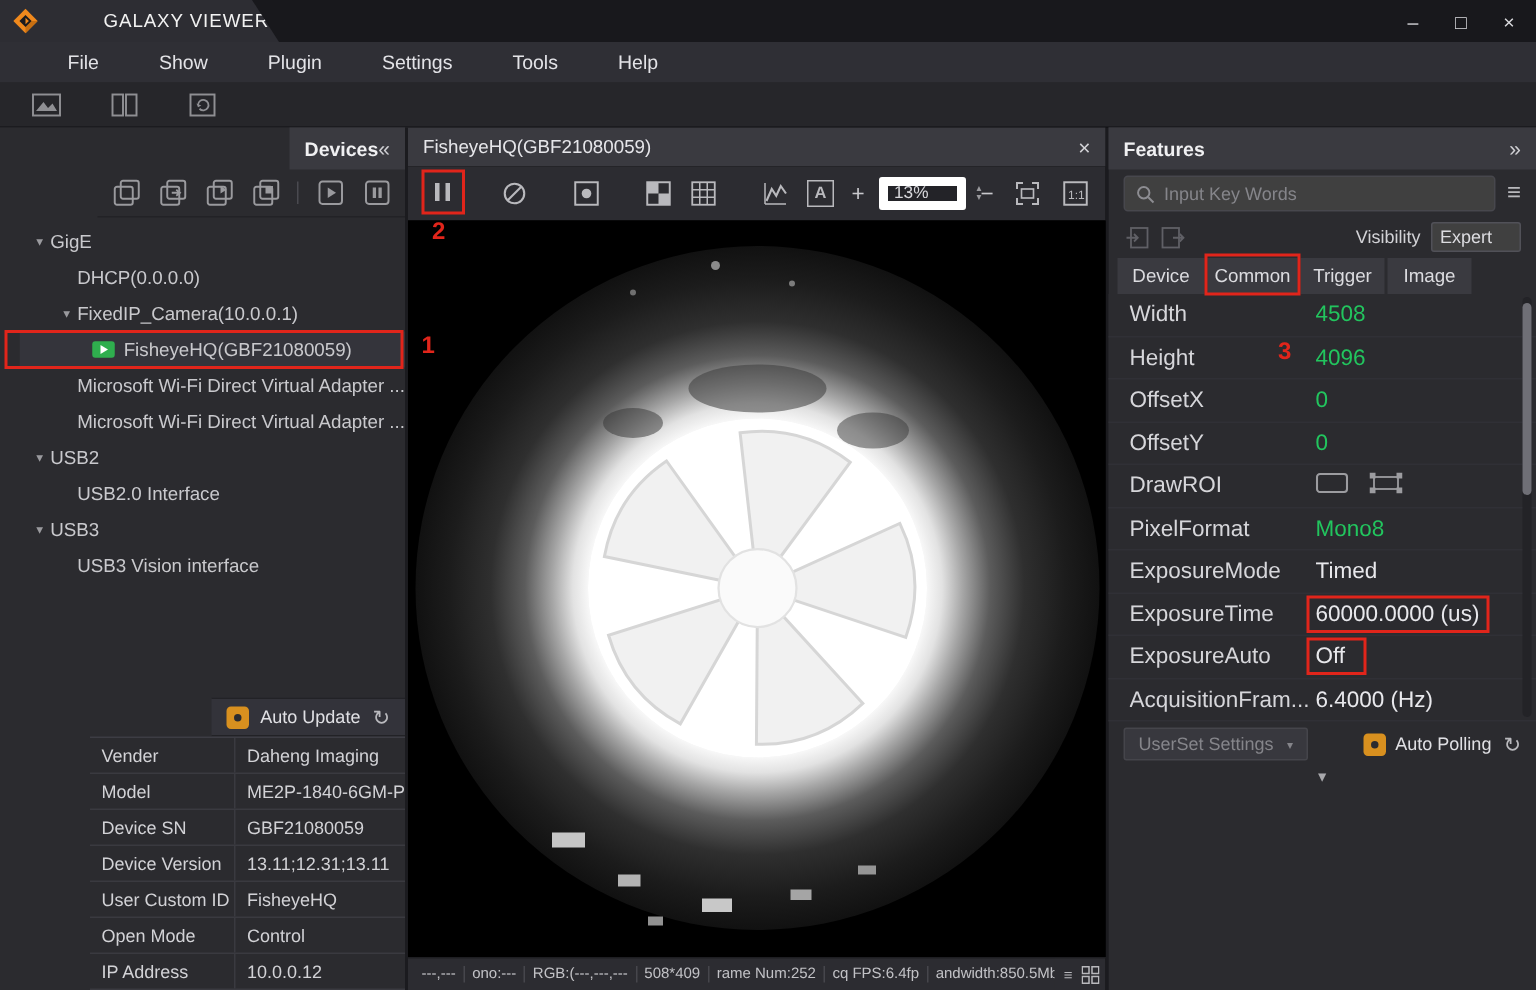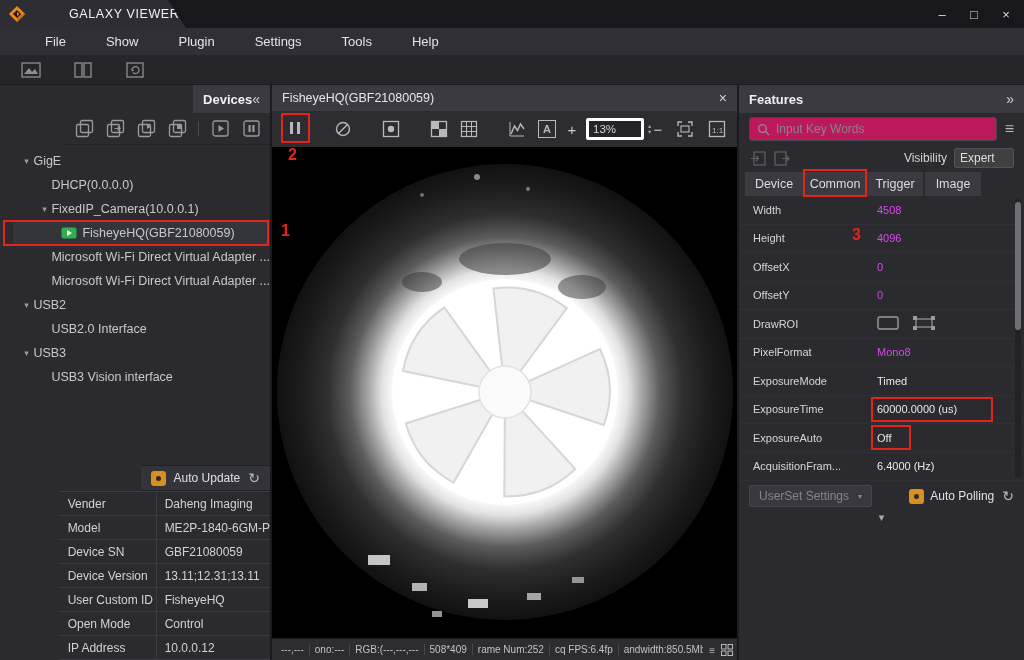--- a/index.html
+++ b/index.html
@@ -71,61 +71,61 @@
   .viewer-close { margin-left:auto; color:#d2d2d6; font-size:14px; }
   .viewer-toolbar { height:36px; background:#2c2c31; display:flex; align-items:center; padding:0 10px; gap:4px;
                     color:#b9b9bd; flex:0 0 auto; overflow:hidden; }
   .vt-icon { width:26px; height:26px; display:flex; align-items:center; justify-content:center; color:#b9b9bd; flex:0 0 auto; }
   .vt-gap { width:14px; flex:0 0 auto; }
   .pause-bars i { display:inline-block; width:3px; height:12px; background:currentColor; margin:0 2px; }
   .boxed-a { width:18px; height:18px; border:1.3px solid currentColor; display:flex; align-items:center;
              justify-content:center; font-size:11px; font-weight:bold; }
   .zoom-group { margin-left:auto; display:flex; align-items:center; gap:6px; flex:0 0 auto; }
   .zoom-btn { width:16px; text-align:center; color:#c9c9cd; font-size:15px; }
-  .zoom-spin { width:58px; height:22px; background:#232328; border:3px solid #ffffff; border-radius:2px;
+  .zoom-spin { width:58px; height:22px; background:#232328; border:6px solid #ffffff; border-radius:2px;
                display:flex; align-items:center; padding:0 4px; font-size:11.5px; color:#d8d8dc;gap:32px; }
   .spin-arrows { margin-left:auto; display:flex; flex-direction:column; font-size:6.5px; line-height:6.5px; color:#9a9a9e; }
 
   .image-area { flex:1 1 auto; position:relative; background:#000; overflow:hidden; }
   .image-area svg { position:absolute; left:0; top:0; }
 
   .status-bar { height:22px; background:#2c2c31; border-top:1px solid #1e1e22; display:flex; align-items:center;
                 font-size:10px; color:#c2c2c6; padding:0 4px; position:relative; overflow:hidden; flex:0 0 auto; }
   .status-seg { padding:0 5px; white-space:nowrap; }
   .status-seg + .status-seg { border-left:1px solid #46464c; }
   .status-icons { position:absolute; right:4px; top:0; height:22px; display:flex; align-items:center; gap:6px;
                   background:#2c2c31; padding-left:6px; color:#b9b9bd; }
 
   
   .feat-search-row { height:32px; display:flex; align-items:center; padding:0 10px; gap:8px; flex:0 0 auto; }
-  .search-box { flex:1; height:24px; background:#be185d; border:1px solid #47474d; border-radius:3px;
+  .search-box { flex:1; height:24px; background:#404040; border:1px solid #47474d; border-radius:3px;
                 display:flex; align-items:center; padding:0 7px; gap:6px; }
   .search-box input { flex:1; background:transparent; border:none; outline:none; color:#d8d8dc; font-size:12px;
                       font-family:"Liberation Sans", sans-serif; }
   .search-box input::placeholder { color:#85858a; }
   .hamburger { color:#b9b9bd; font-size:16px; }
 
   .feat-vis-row { height:26px; display:flex; align-items:center; padding:0 10px; gap:7px; flex:0 0 auto; }
   .gray-icon { width:17px; height:17px; display:flex; align-items:center; justify-content:center; color:#606066; }
   .vis-label { margin-left:auto; font-size:12px; color:#d2d2d6; }
   .vis-select { width:60px; height:20px; background:#404040; border:1px solid #515158; border-radius:2px;
                 display:flex; align-items:center; padding:0 5px; font-size:12px; color:#dcdce0;gap:41px; }
   .vis-select .dd { margin-left:auto; font-size:8px; color:#a9a9ad; }
 
   .feat-tabs { height:25px; display:flex; padding:0 6px; gap:2px; flex:0 0 auto; align-items:flex-end; }
   .feat-tab { height:24px; background:#3a3a40; color:#dcdce0; font-size:12.5px; display:flex;
               align-items:center; justify-content:center; }
   .feat-tab.t0 { width:58px; } .feat-tab.t1 { width:60px; } .feat-tab.t2 { width:56px; } .feat-tab.t3 { width:56px; }
 
   .feat-rows { height:285px; position:relative; flex:0 0 auto; background:#2b2b2f; }
-  .feat-row { height:28.5px; display:flex; align-items:center; padding-left:14px; font-size:11px;
+  .feat-row { height:28.5px; display:flex; align-items:center; padding-left:14px; font-size:15px;
               border-bottom:1px solid #303036; }
   .feat-name { width:124px; color:#d6d6da; white-space:nowrap; overflow:hidden; flex:0 0 auto; }
   .feat-val { white-space:nowrap; }
-  .feat-val.ro { color:#d946ef; }
+  .feat-val.ro { color:#22c55e; }
   .feat-val.rw { color:#e8e8ec; }
   .roi-icons { display:flex; gap:14px; align-items:center; color:#9c9ca0; }
   .feat-scrollbar { position:absolute; right:3px; top:2px; width:6px; height:280px; background:#232327; border-radius:3px; }
   .feat-thumb { position:absolute; left:0; top:4px; width:6px; height:128px; background:#6f6f76; border-radius:3px; }
 
   .feat-bottom { height:30px; display:flex; align-items:center; padding:0 10px; gap:8px; flex:0 0 auto; }
   .userset-btn { height:22px; background:#38383e; border:1px solid #45454b; border-radius:2px; color:#85858a;
                  font-size:12px; display:flex; align-items:center; padding:0 9px; gap:9px; }
   .userset-btn .dd { font-size:8px; }
   .auto-polling { margin-left:auto; display:flex; align-items:center; gap:6px; font-size:12px; color:#e0e0e4; }

